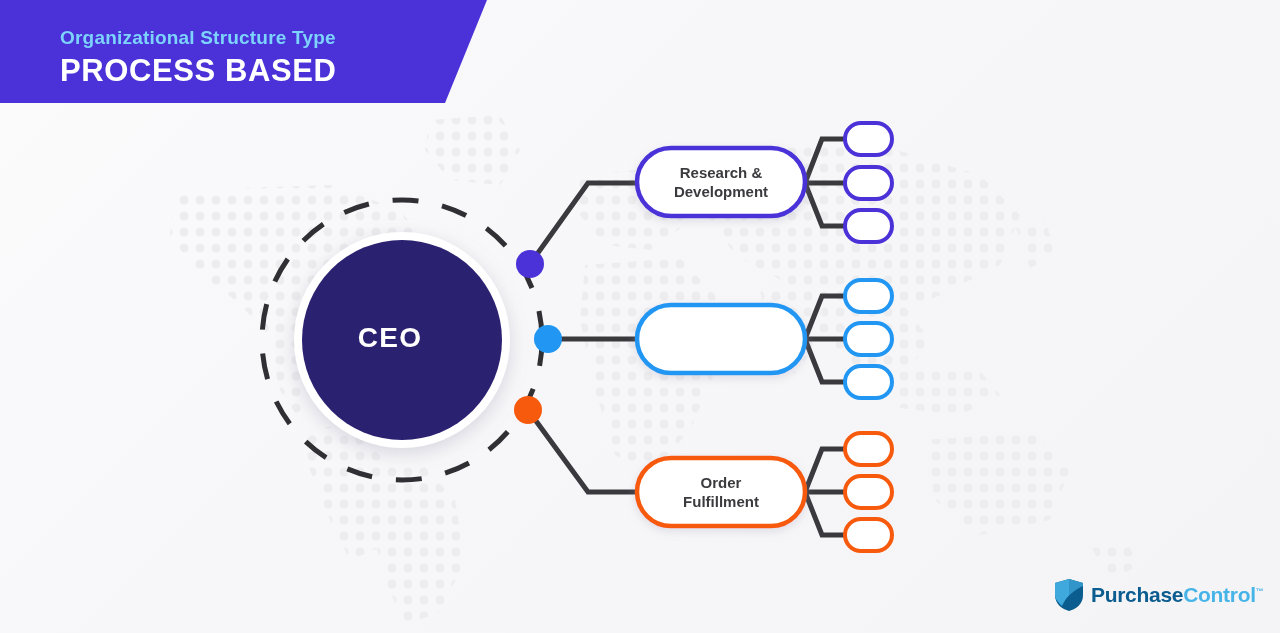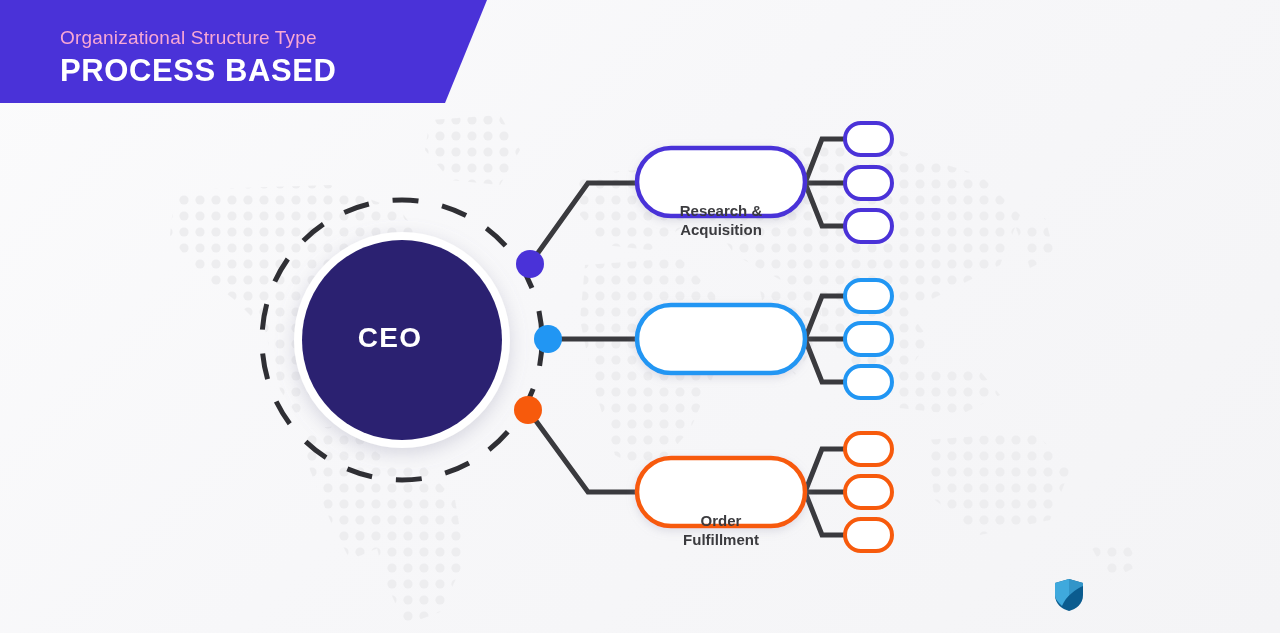--- a/index.html
+++ b/index.html
@@ -35,22 +35,22 @@
     background: #4a32d8;
     clip-path: polygon(0 0, 487px 0, 445px 103px, 0 103px);
     z-index: 5;
   }
   #banner .eyebrow {
     position: absolute;
     left: 60px;
     top: 27px;
     font-size: 19px;
     letter-spacing: 0.2px;
-    color: #f9a8d4;
-    font-weight: 400;
+    color: #7dd3fc;
+    font-weight: 700;
   }
   #banner .headline {
     position: absolute;
     left: 60px;
     top: 53px;
     font-size: 31px;
     font-weight: bold;
     letter-spacing: 0.6px;
     color: #ffffff;
   }
@@ -83,21 +83,20 @@
   .pill-label {
     position: absolute;
     width: 168px;
     text-align: center;
     font-size: 15px;
     font-weight: bold;
     line-height: 19px;
     color: #3b3b3f;
     z-index: 6;
     pointer-events: none;
-    margin-top: 38px;
   }
   #label-0 { left: 637px; top: 163px; }
   #label-1 { left: 637px; top: 320px; }
   #label-2 { left: 637px; top: 473px; }
 
   
   #logo {
     position: absolute;
     left: 1054px;
     top: 574px;
@@ -227,28 +226,31 @@
       <rect x="845" y="519" width="47" height="32" rx="16" ry="16" fill="#ffffff" stroke="#f75a0c" stroke-width="4"></rect>
 
       <circle cx="528" cy="410" r="14" fill="#f75a0c"></circle>
     </g>
   </svg>
 
   <div id="ceo-label">CEO</div>
 
   <div class="pill-label" id="label-0">
     <div>Research &amp;</div>
-    <div>Acquisition</div>
+    <div>Development</div>
   </div>
   <div class="pill-label" id="label-2">
     <div>Order</div>
     <div>Fulfillment</div>
   </div>
 
   <div id="logo">
     <svg class="shield" viewBox="0 0 30 34" xmlns="http://www.w3.org/2000/svg">
       <path d="M15 1 L29 5 V17 C29 26 22 31 15 33 C8 31 1 26 1 17 V5 Z" fill="#0b5c8f"></path>
       <path d="M15 1 L29 5 V8 C22 11 12 18 8 28 C4 24 1 21 1 17 V5 Z" fill="#3fa9dd"></path>
       <path d="M15 1 L29 5 V17 C29 26 22 31 15 33 Z" fill="#0b5c8f" opacity="0.25"></path>
     </svg>
+    <div class="wordmark">
+      <span class="wm-dark">Purchase</span><span class="wm-light">Control</span><span class="wm-tm">™</span>
+    </div>
   </div>
 
 </div>
 
 </body></html>

